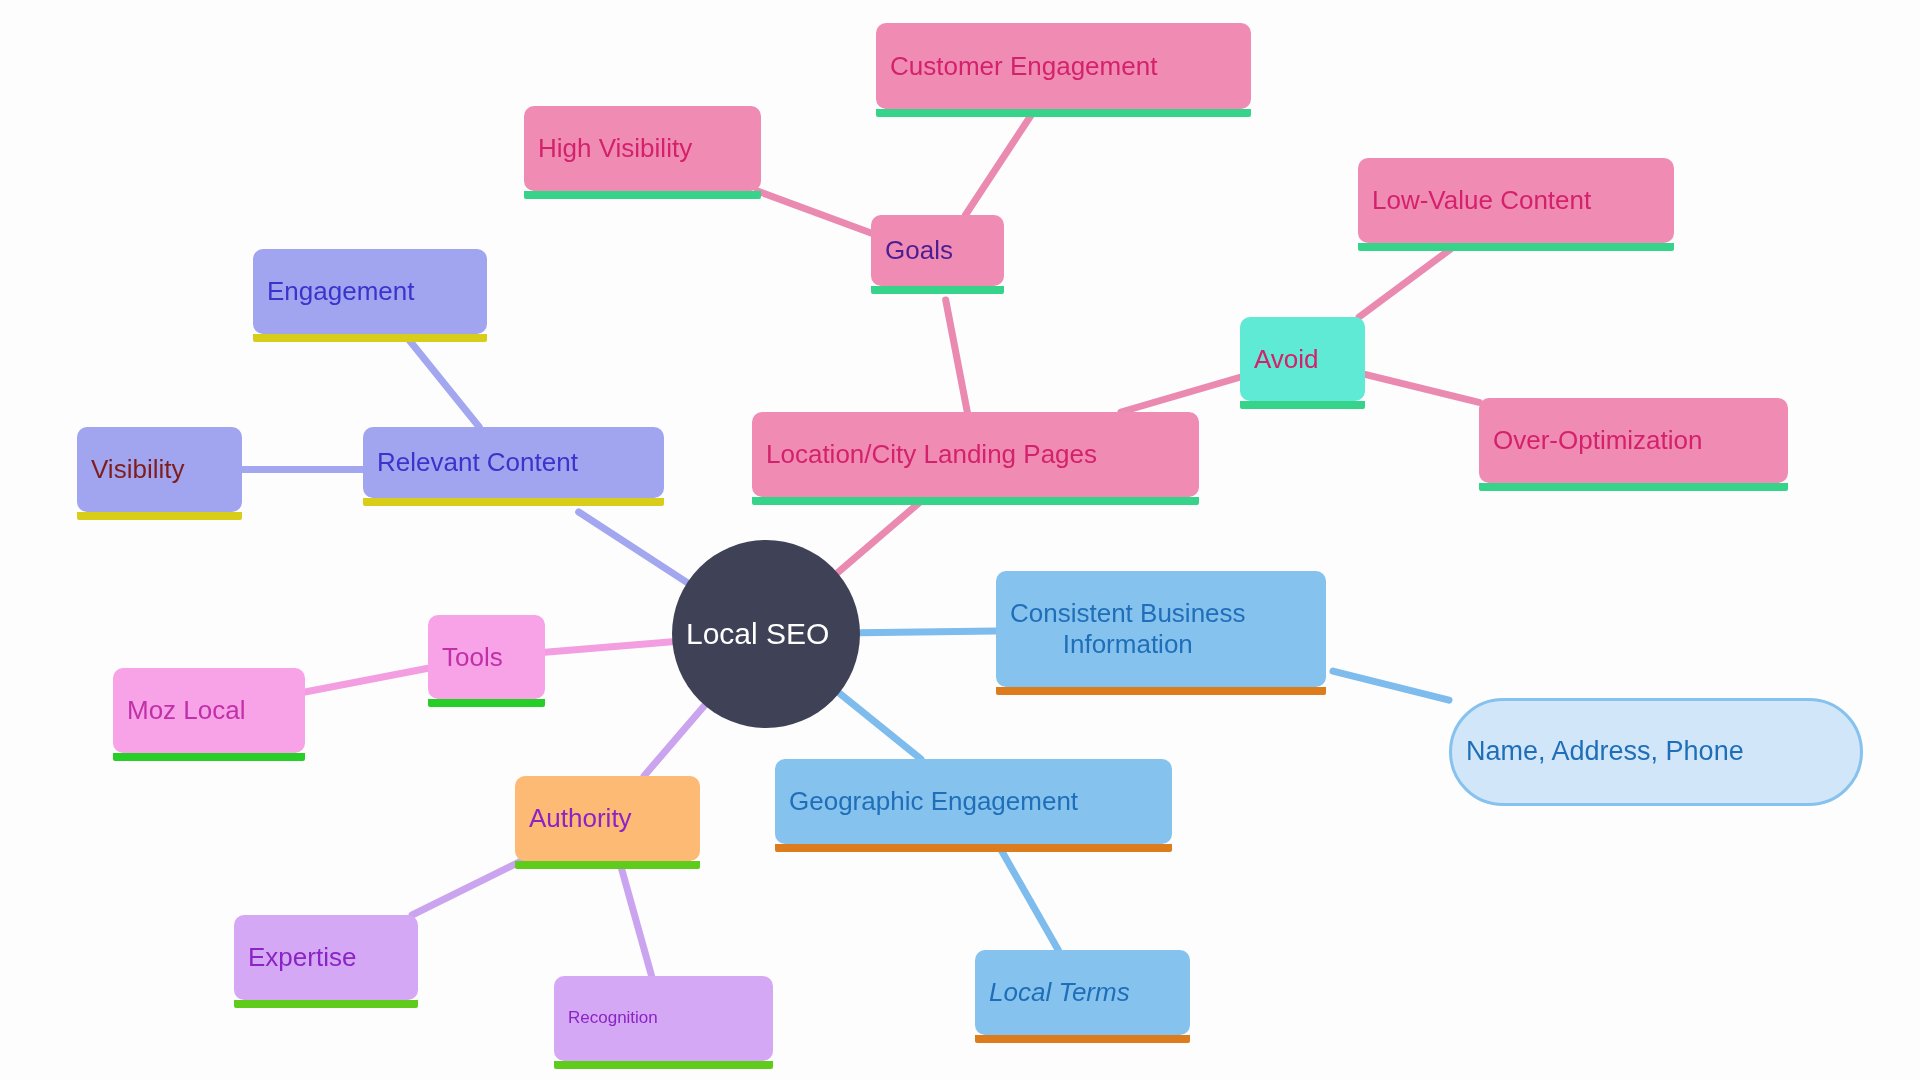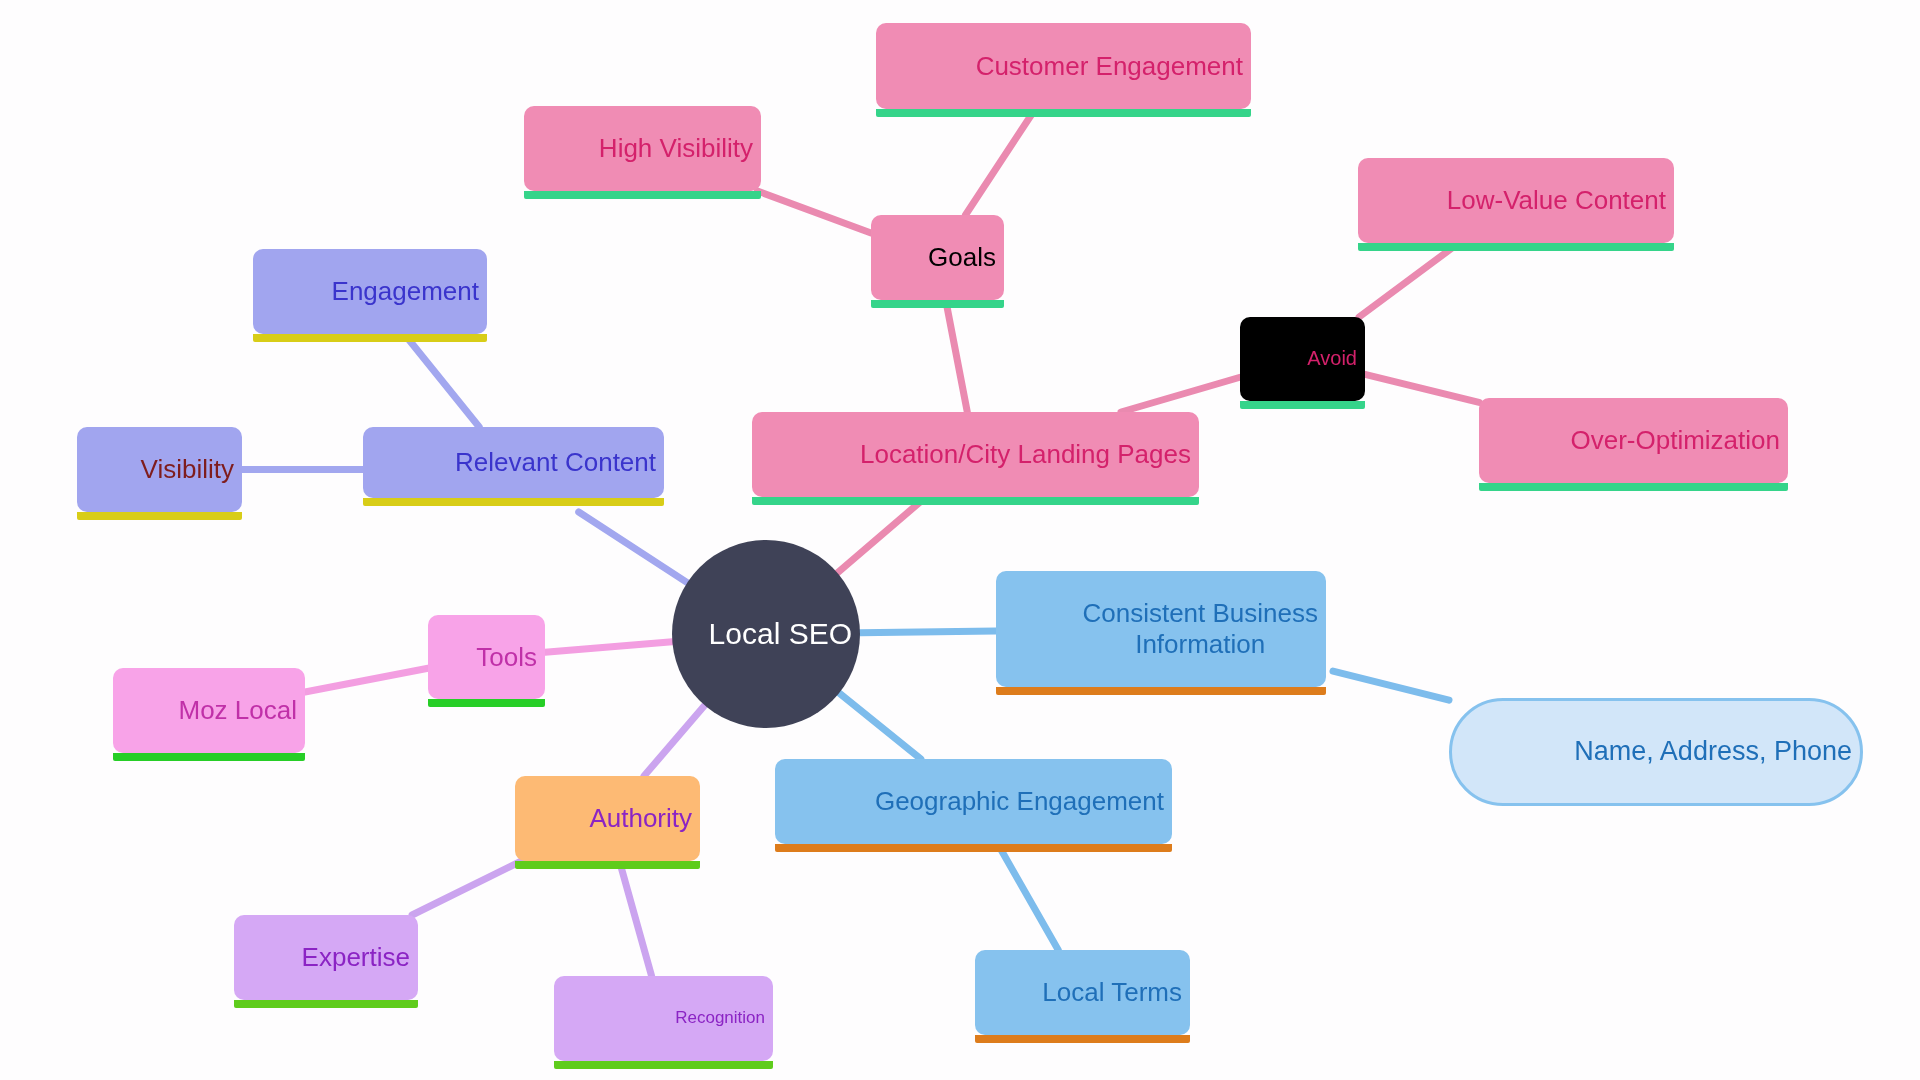--- a/index.html
+++ b/index.html
@@ -21,26 +21,26 @@
     top: 0;
     width: 1920px;
     height: 1080px;
     pointer-events: none;
   }
   .node {
     position: absolute;
     box-sizing: border-box;
     display: flex;
     align-items: center;
-    justify-content: flex-end;
+    justify-content: flex-start;
     text-align: center;
     border-radius: 10px;
     line-height: 1.18;
     white-space: pre-line;
-    padding: 0 8px;
+    padding: 0 14px;
   }
   .node .underline {
     position: absolute;
     left: 0;
     right: 0;
     bottom: -8px;
     height: 8px;
     border-radius: 0 0 2px 2px;
   }
   .node.root {
@@ -73,32 +73,32 @@
       <line x1="619.4" y1="861" x2="651.6" y2="976" stroke="#cba4ef" stroke-width="7" stroke-linecap="round"></line>
       <line x1="859.9926017340161" y1="632.8206699907903" x2="996" y2="631.1141781681305" stroke="#7dbcec" stroke-width="7" stroke-linecap="round"></line>
       <line x1="1333" y1="671.1678535096643" x2="1449" y2="700.1973550356053" stroke="#7dbcec" stroke-width="7" stroke-linecap="round"></line>
       <line x1="839.1430357160295" y1="693.043173409325" x2="920.8507462686567" y2="759" stroke="#7dbcec" stroke-width="7" stroke-linecap="round"></line>
       <line x1="997.7539267015707" y1="844" x2="1058.2460732984293" y2="950" stroke="#7dbcec" stroke-width="7" stroke-linecap="round"></line>
     </svg>
   <div id="node-layer">
       <div class="node root" style="left: 672px; top: 540px; width: 188px; height: 188px; font-size: 30px; background: rgb(63, 66, 87); color: rgb(255, 255, 255);"><span>Local SEO</span></div>
       <div class="node" style="left: 876px; top: 23px; width: 375px; height: 86px; font-size: 26px; background: rgb(240, 140, 180); color: rgb(212, 33, 107);"><span>Customer Engagement</span><div class="underline" style="background: rgb(53, 212, 138);"></div></div>
       <div class="node" style="left: 524px; top: 106px; width: 237px; height: 85px; font-size: 26px; background: rgb(240, 140, 180); color: rgb(212, 33, 107);"><span>High Visibility</span><div class="underline" style="background: rgb(53, 212, 138);"></div></div>
-      <div class="node" style="left: 871px; top: 215px; width: 133px; height: 85px; font-size: 26px; background: rgb(240, 140, 180); color: #000000;"><span>Goals</span><div class="underline" style="background: rgb(53, 212, 138);"></div></div>
+      <div class="node" style="left: 871px; top: 215px; width: 133px; height: 71px; font-size: 26px; background: rgb(240, 140, 180); color: #4c1d95;"><span>Goals</span><div class="underline" style="background: rgb(53, 212, 138);"></div></div>
       <div class="node" style="left: 1358px; top: 158px; width: 316px; height: 85px; font-size: 26px; background: rgb(240, 140, 180); color: rgb(212, 33, 107);"><span>Low-Value Content</span><div class="underline" style="background: rgb(53, 212, 138);"></div></div>
-      <div class="node" style="left: 1240px; top: 317px; width: 125px; height: 84px; font-size: 20px; background: #000000; color: rgb(212, 33, 107);"><span>Avoid</span><div class="underline" style="background: rgb(53, 212, 138);"></div></div>
+      <div class="node" style="left: 1240px; top: 317px; width: 125px; height: 84px; font-size: 26px; background: #5eead4; color: rgb(212, 33, 107);"><span>Avoid</span><div class="underline" style="background: rgb(53, 212, 138);"></div></div>
       <div class="node" style="left: 1479px; top: 398px; width: 309px; height: 85px; font-size: 26px; background: rgb(240, 140, 180); color: rgb(212, 33, 107);"><span>Over-Optimization</span><div class="underline" style="background: rgb(53, 212, 138);"></div></div>
       <div class="node" style="left: 752px; top: 412px; width: 447px; height: 85px; font-size: 26px; background: rgb(240, 140, 180); color: rgb(212, 33, 107);"><span>Location/City Landing Pages</span><div class="underline" style="background: rgb(53, 212, 138);"></div></div>
       <div class="node" style="left: 253px; top: 249px; width: 234px; height: 85px; font-size: 26px; background: rgb(161, 165, 239); color: rgb(58, 52, 204);"><span>Engagement</span><div class="underline" style="background: rgb(216, 205, 24);"></div></div>
       <div class="node" style="left: 77px; top: 427px; width: 165px; height: 85px; font-size: 26px; background: rgb(161, 165, 239); color: #7f1d1d;"><span>Visibility</span><div class="underline" style="background: rgb(216, 205, 24);"></div></div>
       <div class="node" style="left: 363px; top: 427px; width: 301px; height: 71px; font-size: 26px; background: rgb(161, 165, 239); color: rgb(58, 52, 204);"><span>Relevant Content</span><div class="underline" style="background: rgb(216, 205, 24);"></div></div>
       <div class="node" style="left: 428px; top: 615px; width: 117px; height: 84px; font-size: 26px; background: rgb(248, 163, 232); color: rgb(192, 48, 168);"><span>Tools</span><div class="underline" style="background: rgb(39, 206, 39);"></div></div>
       <div class="node" style="left: 113px; top: 668px; width: 192px; height: 85px; font-size: 26px; background: rgb(248, 163, 232); color: rgb(192, 48, 168);"><span>Moz Local</span><div class="underline" style="background: rgb(39, 206, 39);"></div></div>
       <div class="node" style="left: 515px; top: 776px; width: 185px; height: 85px; font-size: 26px; background: #fdba74; color: rgb(139, 36, 196);"><span>Authority</span><div class="underline" style="background: rgb(95, 204, 28);"></div></div>
       <div class="node" style="left: 234px; top: 915px; width: 184px; height: 85px; font-size: 26px; background: rgb(213, 168, 245); color: rgb(139, 36, 196);"><span>Expertise</span><div class="underline" style="background: rgb(95, 204, 28);"></div></div>
       <div class="node" style="left: 554px; top: 976px; width: 219px; height: 85px; font-size: 17px; background: rgb(213, 168, 245); color: rgb(139, 36, 196);"><span>Recognition</span><div class="underline" style="background: rgb(95, 204, 28);"></div></div>
       <div class="node" style="left: 996px; top: 571px; width: 330px; height: 116px; font-size: 26px; background: rgb(134, 194, 238); color: rgb(31, 111, 184);"><span>Consistent Business
 Information</span><div class="underline" style="background: rgb(221, 124, 28);"></div></div>
       <div class="node" style="left: 775px; top: 759px; width: 397px; height: 85px; font-size: 26px; background: rgb(134, 194, 238); color: rgb(31, 111, 184);"><span>Geographic Engagement</span><div class="underline" style="background: rgb(221, 124, 28);"></div></div>
-      <div class="node" style="left: 975px; top: 950px; width: 215px; height: 85px; font-size: 26px; background: rgb(134, 194, 238); color: rgb(31, 111, 184);"><span>Local Terms</span><div class="underline" style="background: rgb(221, 124, 28);"></div></div>
+      <div class="node" style="left: 975px; top: 950px; width: 215px; height: 85px; font-size: 26px; background: rgb(134, 194, 238); color: rgb(31, 111, 184); font-style: italic;"><span>Local Terms</span><div class="underline" style="background: rgb(221, 124, 28);"></div></div>
       <div class="node pill" style="left: 1449px; top: 698px; width: 414px; height: 108px; font-size: 27px; background: rgb(210, 230, 249); color: rgb(31, 111, 184); border: 3px solid rgb(134, 194, 238);"><span>Name, Address, Phone</span></div>
     </div>
 </div>
 
 </body></html>

